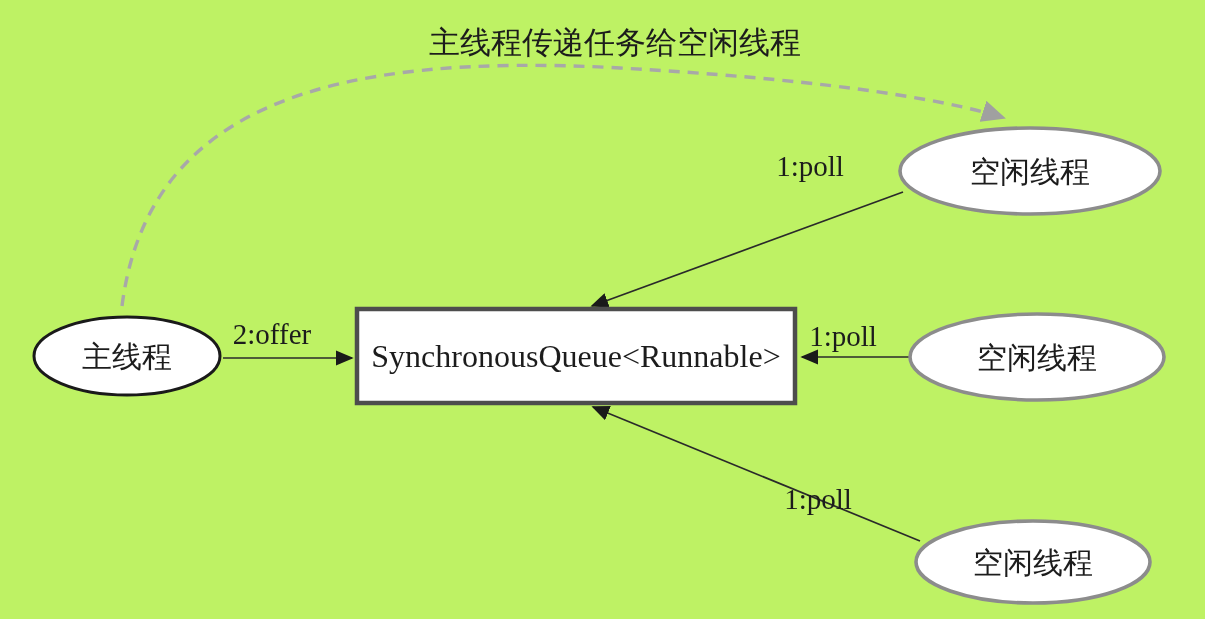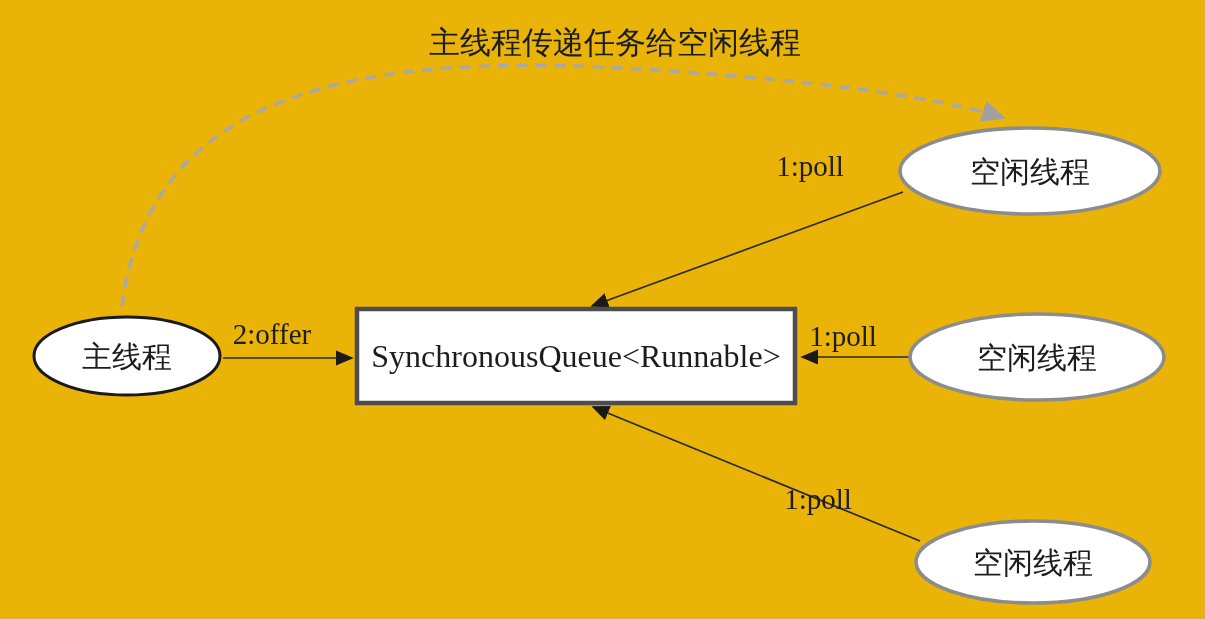--- a/index.html
+++ b/index.html
@@ -4,21 +4,21 @@
 <style>
   html, body {
     margin: 0;
     padding: 0;
     background: #ffffff;
   }
   .canvas {
     position: relative;
     width: 1205px;
     height: 619px;
-    background: #eab308;
+    background: #bef264;
     overflow: hidden;
   }
   svg {
     display: block;
     width: 1205px;
     height: 619px;
   }
   .node-label, .edge-label, .title-label {
     font-family: "Liberation Serif", "DejaVu Serif", serif;
     fill: #1c1c1c;

